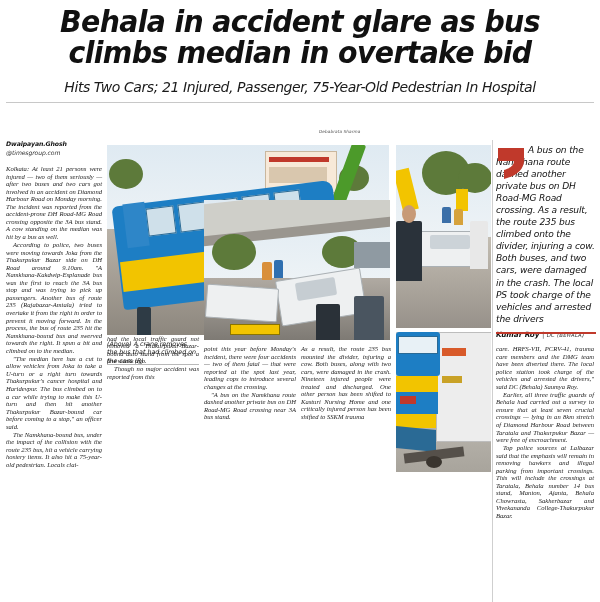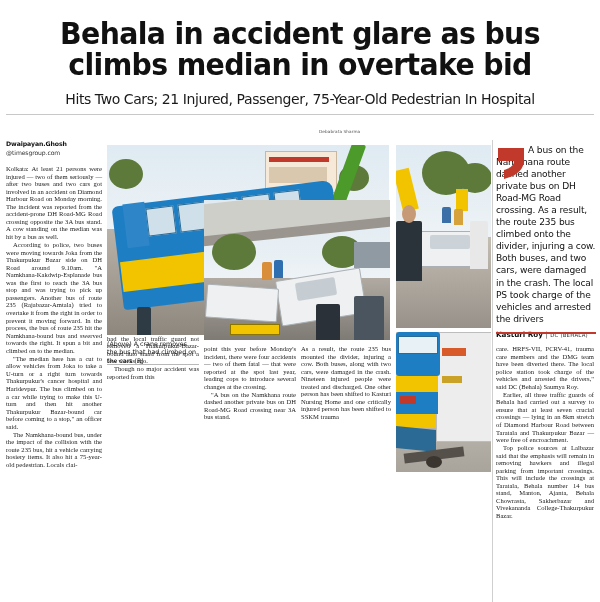--- a/index.html
+++ b/index.html
@@ -5,22 +5,23 @@
   html,body{margin:0;padding:0;}
   body{
     width:600px;height:602px;
     background:#ffffff;
     font-family:"Liberation Serif", serif;
     overflow:hidden;
     position:relative;
   }
   .page{
     position:absolute;inset:0;
-    padding:12px 6px;
+    padding:0 6px;
     box-sizing:border-box;
+    font-style:italic;
   }
 
   
   .headline{
     text-align:center;
     font-family:"DejaVu Sans", sans-serif;
     font-weight:bold;
     font-size:30.5px;
     line-height:1.02;
     letter-spacing:-0.7px;
@@ -263,21 +264,21 @@
       <div style="position:absolute;left:8px;top:118px;width:60px;height:10px;background:#55504a;transform:rotate(-7deg);"></div>
       <div style="position:absolute;left:30px;top:124px;width:16px;height:12px;background:#3a352f;border-radius:50%;"></div>
     </div>
 
     <div class="quotebox" style="left:490px;top:4px;width:100px;">
       <svg class="qmark" viewBox="0 0 30 34">
         <path d="M2 2 H28 V14 C28 24 20 30 8 33 V24 C15 22 18 19 18 15 H2 Z" fill="#c0392b"></path>
       </svg>
       <div class="quote-text" style="text-indent:32px;">A bus on the Namkhana route dashed another private bus on DH Road-MG Road crossing. As a result, the route 235 bus climbed onto the divider, injuring a cow. Both buses, and two cars, were damaged in the crash. The local PS took charge of the vehicles and arrested the drivers</div>
       <div class="quote-attr">
-        <span>Kasturi Roy</span>
+        <span>Kumar Roy</span>
         <span style="font-weight:normal;color:#555;"> | </span>
         <span class="desig">DC (BEHALA)</span>
       </div>
     </div>
     <div class="q-rule-red" style="left:490px;top:192px;width:100px;"></div>
 
     <div class="vrule" style="left:486px;top:0;height:462px;"></div>
   </div>
 </div>
 

